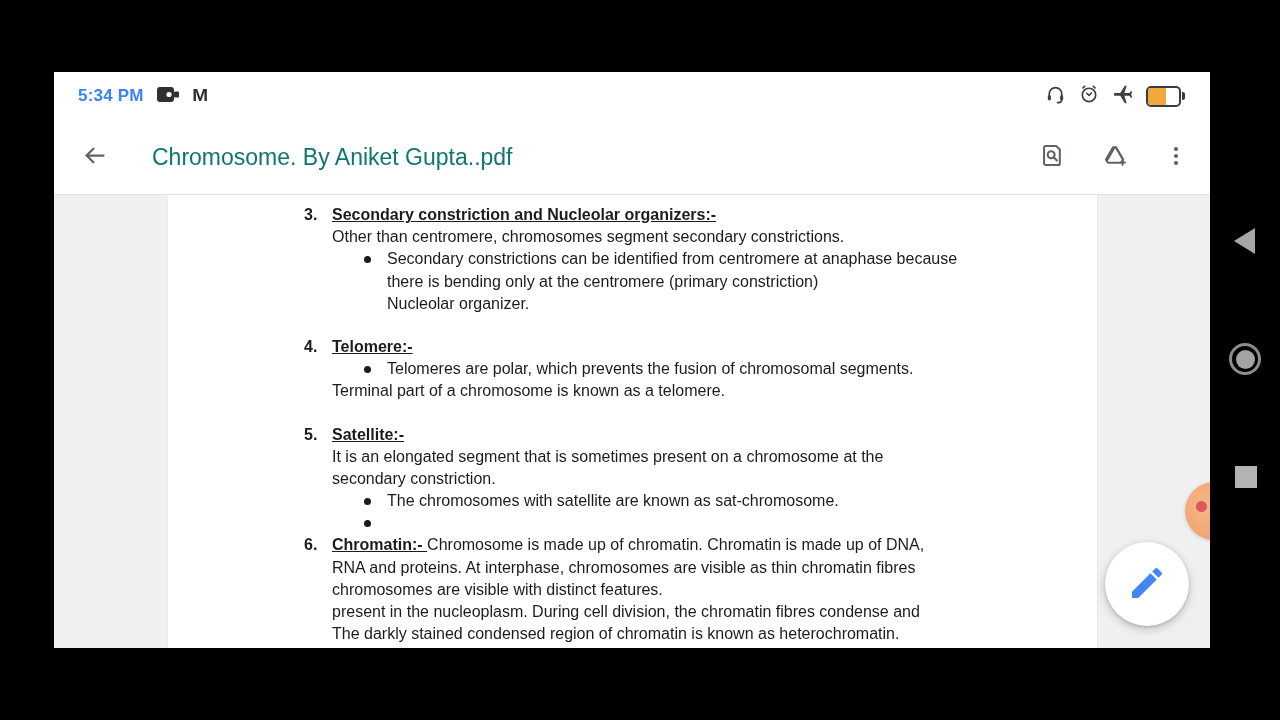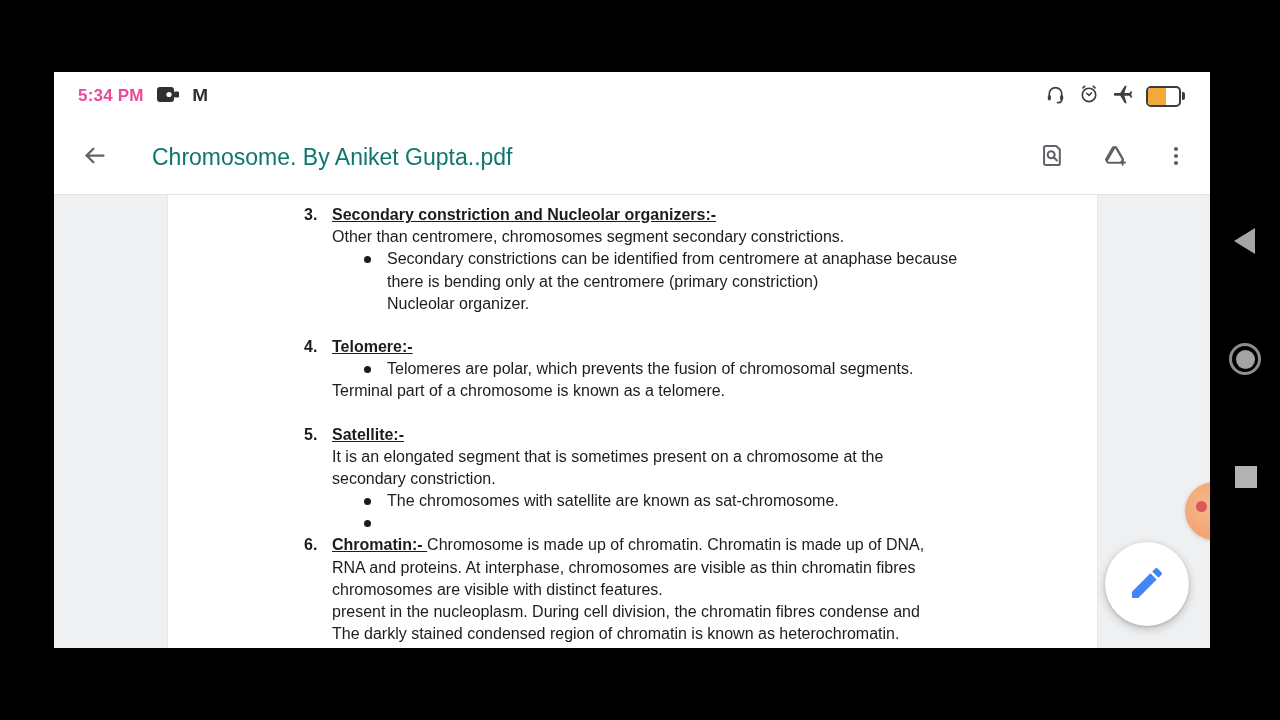--- a/index.html
+++ b/index.html
@@ -12,21 +12,21 @@
     position:absolute;left:54px;top:72px;width:1156px;height:576px;
     background:#fff;overflow:hidden;
   }
   
   .statusbar{
     position:absolute;left:0;top:0;right:0;height:48px;
     display:flex;align-items:center;padding:0 25px 0 24px;box-sizing:border-box;
     background:#fff;
   }
   .sb-left{display:flex;align-items:center;gap:13px}
-  .sb-time{font-size:17px;font-weight:700;color:#ec4899;letter-spacing:.2px}
+  .sb-time{font-size:17px;font-weight:700;color:#3b82f6;letter-spacing:.2px}
   .sb-m{font-size:17px;font-weight:900;color:#2f3033;transform:scaleX(1.12)}
   .sb-right{margin-left:auto;display:flex;align-items:center;gap:11px}
   .battery{position:relative;display:flex;align-items:center}
   .battery-body{
     width:31px;height:17px;border:2px solid #3a3d40;border-radius:5px;
     position:relative;overflow:hidden;background:#fff;
   }
   .battery-fill{position:absolute;left:0;top:0;bottom:0;width:58%;background:#f3a83c}
   .battery-num{
     position:absolute;left:0;right:0;top:19px;text-align:center;

